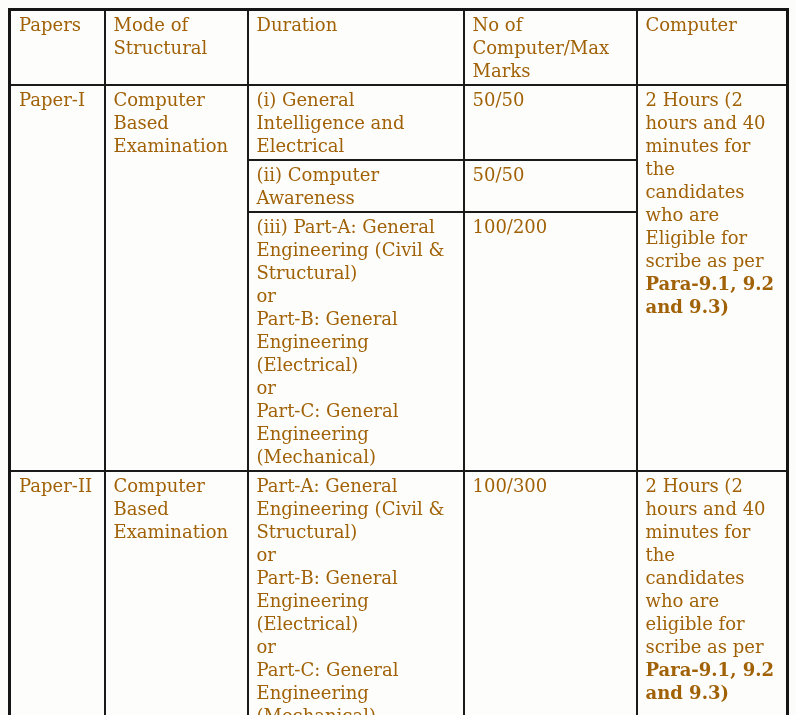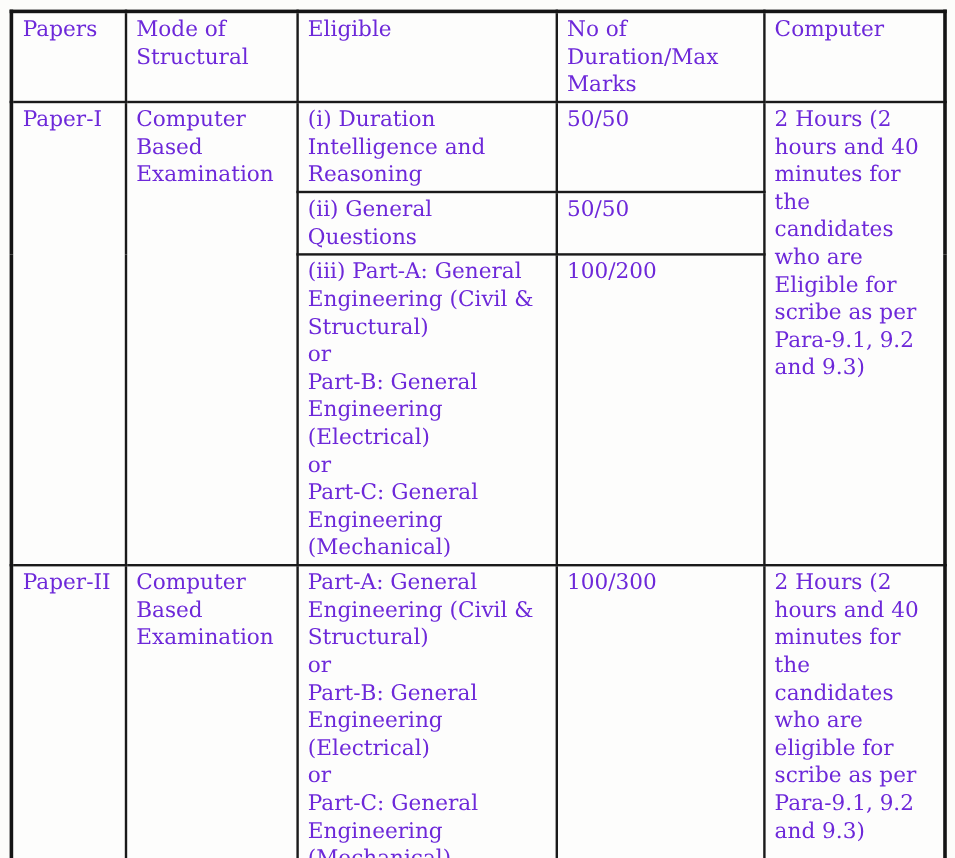--- a/index.html
+++ b/index.html
@@ -6,21 +6,21 @@
     margin: 0;
     padding: 0;
     background: #ffffff;
   }
   .page {
     position: relative;
     width: 796px;
     height: 715px;
     background: #fcfcfa;
     font-family: "DejaVu Serif", "Liberation Serif", serif;
-    color: #6d28d9;
+    color: #a16207;
     overflow: hidden;
     box-sizing: border-box;
   }
   table.exam-table {
     position: absolute;
     left: 8px;
     top: 8px;
     width: 780px;
     border-collapse: collapse;
     table-layout: fixed;
@@ -65,55 +65,55 @@
   td.duration-p1 {
     font-size: 17.5px;
     line-height: 21.8px;
     padding-top: 3px;
   }
   td.duration-p2 {
     font-size: 16px;
     line-height: 19.2px;
     padding-top: 3px;
   }
-  td b { font-weight: normal; }
+  td b { font-weight: bold; }
   .subject-part { margin: 0; }
 </style>
 </head>
 <body>
 
 <div class="page">
   <table class="exam-table">
     <colgroup>
       <col class="col-papers">
       <col class="col-mode">
       <col class="col-subject">
       <col class="col-marks">
       <col class="col-duration">
     </colgroup>
 
     <tbody>
         <tr class="hdr-row">
       <th class="hdr">Papers</th>
       <th class="hdr">Mode of Structural</th>
-      <th class="hdr">Eligible</th>
-      <th class="hdr">No of Duration/Max Marks</th>
+      <th class="hdr">Duration</th>
+      <th class="hdr">No of Computer/Max Marks</th>
       <th class="hdr">Computer</th>
     </tr>
 
     <tr class="row-sub1">
       <td rowspan="3">Paper-I</td>
       <td rowspan="3">Computer Based Examination</td>
-      <td>(i) Duration Intelligence and Reasoning</td>
+      <td>(i) General Intelligence and Electrical</td>
       <td>50/50</td>
       <td rowspan="3" class="duration-p1"><span>2 Hours (2 hours and 40 minutes for the candidates who are Eligible for scribe as per </span><b>Para-9.1, 9.2 and 9.3)</b></td>
     </tr>
 
     <tr class="row-sub2">
-      <td>(ii) General Questions</td>
+      <td>(ii) Computer Awareness</td>
       <td>50/50</td>
     </tr>
 
     <tr class="row-sub3">
       <td>
         <div class="subject-part">(iii) Part-A: General Engineering (Civil &amp; Structural)</div>
         <div class="subject-part">or</div>
         <div class="subject-part">Part-B: General Engineering (Electrical)</div>
         <div class="subject-part">or</div>
         <div class="subject-part">Part-C: General Engineering (Mechanical)</div>

